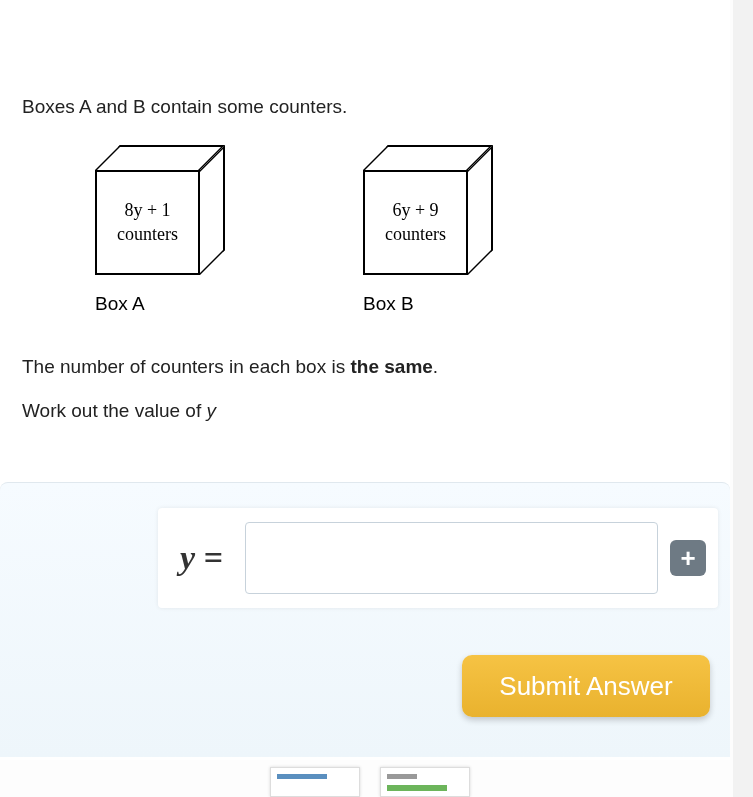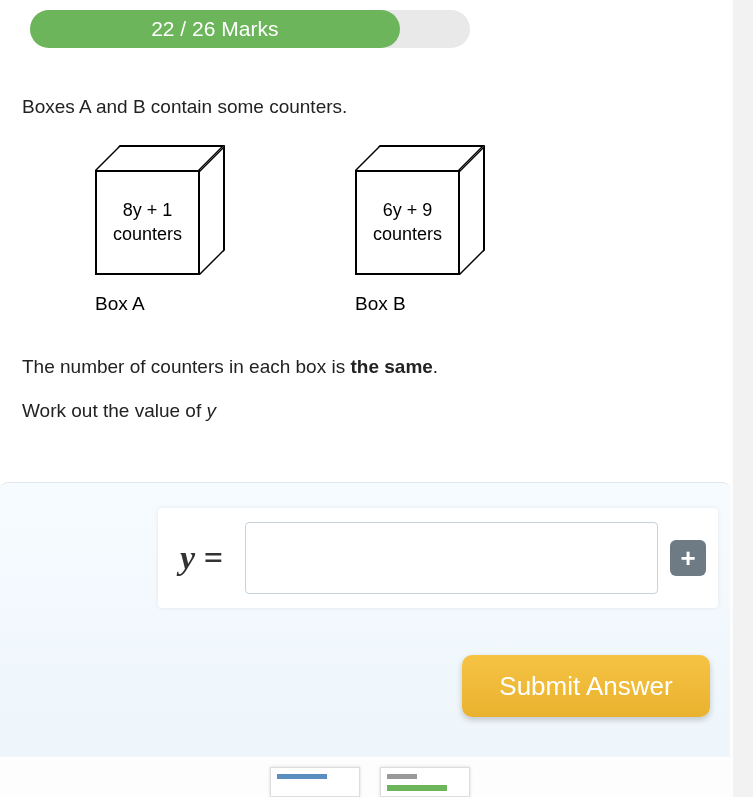--- a/index.html
+++ b/index.html
@@ -56,25 +56,26 @@
   .q2 { top: 356px; }
   .q3 { top: 400px; }
   .bold { font-weight: bold; }
   .italic { font-style: italic; }
 
   .box-container {
     position: absolute;
     top: 145px;
   }
   .boxA { left: 95px; }
-  .boxB { left: 355px; }
+  .boxB { left: 363px; }
   .cube {
     position: relative;
     width: 154px;
     height: 140px;
+    font-family: Liberation Serif, serif;
   }
   .cube-front {
     position: absolute;
     left: 0;
     top: 25px;
     width: 105px;
     height: 105px;
     border: 2px solid #000;
     background: #fff;
     display: flex;
@@ -212,25 +213,20 @@
     height: 6px;
     width: 60px;
     background: #6cb55b;
   }
 </style>
 </head>
 <body>
 
 <div class="main-area">
 
-  <div class="progress-wrap">
-    <div class="progress-fill">
-      <span>22 / 26 Marks</span>
-    </div>
-  </div>
 
   <div class="question-text q1">Boxes A and B contain some counters.</div>
 
   <div class="box-container boxA">
     <div class="cube">
       <div class="cube-top"></div>
       <div class="cube-side"></div>
       <div class="cube-front">
         <span>8y + 1</span>
         <span>counters</span>

